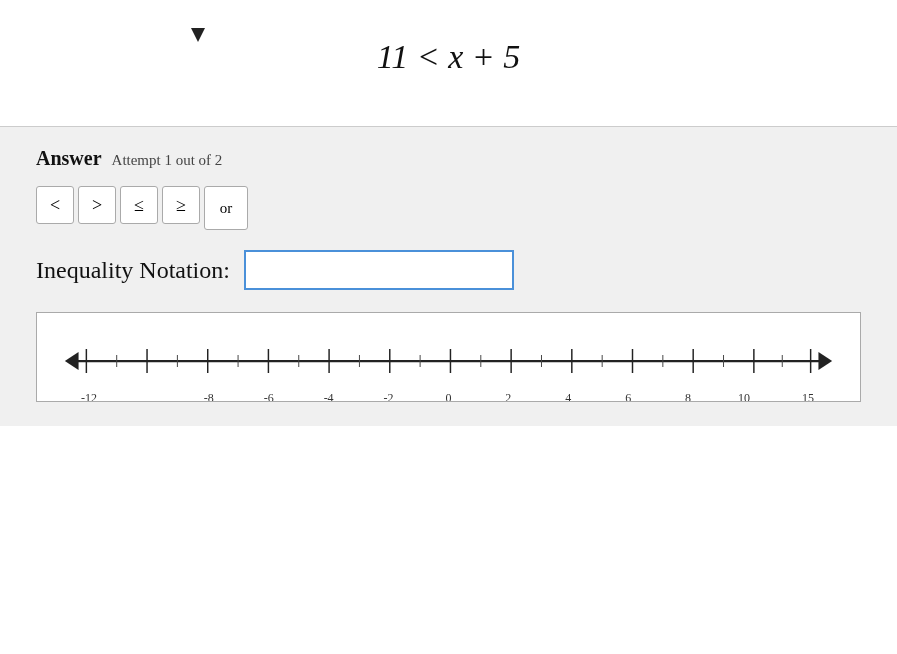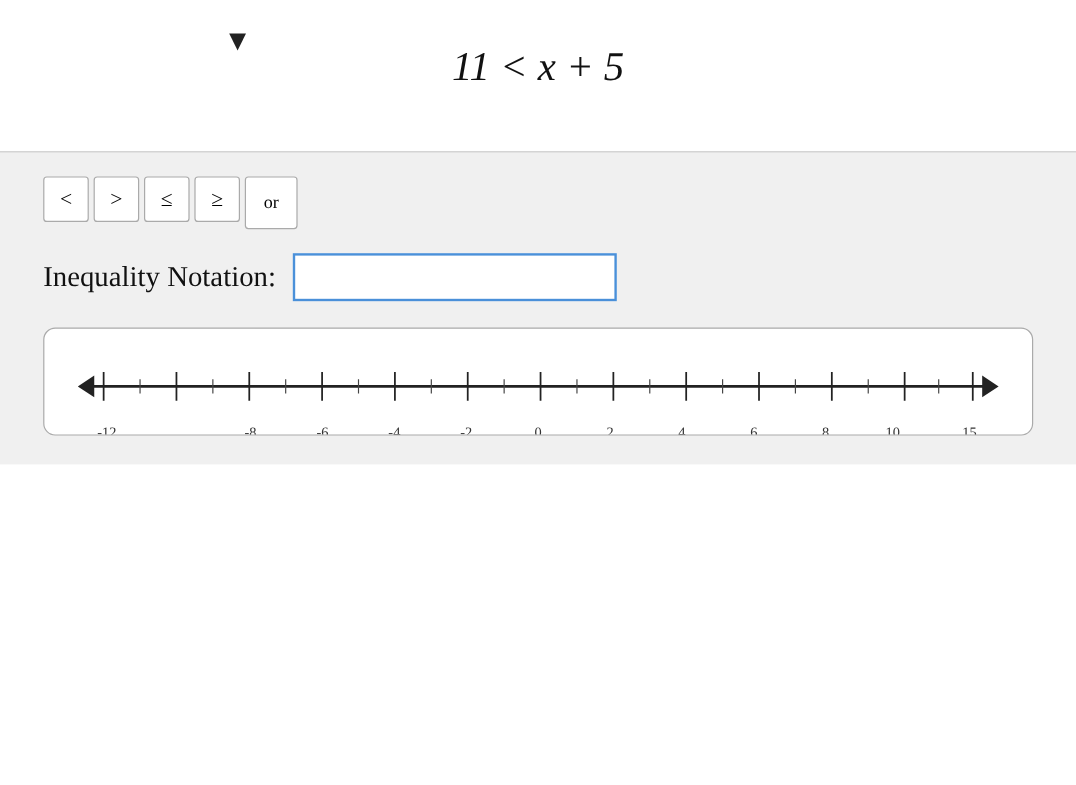--- a/index.html
+++ b/index.html
@@ -126,21 +126,21 @@
     }
 
     .number-line-label {
       font-size: 19px;
       font-weight: 400;
       margin-bottom: 12px;
     }
 
     .number-line-container {
       border: 1.5px solid #aaa;
-      border-radius: 10px;
+      border-radius: 0;
       background: #fff;
       padding: 18px 20px 18px 20px;
       position: relative;
       height: 90px;
       overflow: hidden;
     }
 
     .number-line-wrapper {
       position: relative;
       width: 100%;
@@ -158,20 +158,24 @@
 <div class="main-container">
 
 
   <div class="equation-area">
     <div class="cursor-indicator"></div>
     <span style="font-style: italic; font-size: 34px; text-align: center;">11 &lt; <em>x</em> + 5</span>
   </div>
 
   <div class="answer-section">
 
+    <div class="answer-header">
+      <span class="answer-label">Answer</span>
+      <span class="attempt-text">Attempt 1 out of 2</span>
+    </div>
 
     <div class="inequality-buttons">
       <button class="ineq-btn">&lt;</button>
       <button class="ineq-btn">&gt;</button>
       <button class="ineq-btn">≤</button>
       <button class="ineq-btn">≥</button>
       <button class="or-btn">or</button>
     </div>
 
     <div class="inequality-notation-row">

